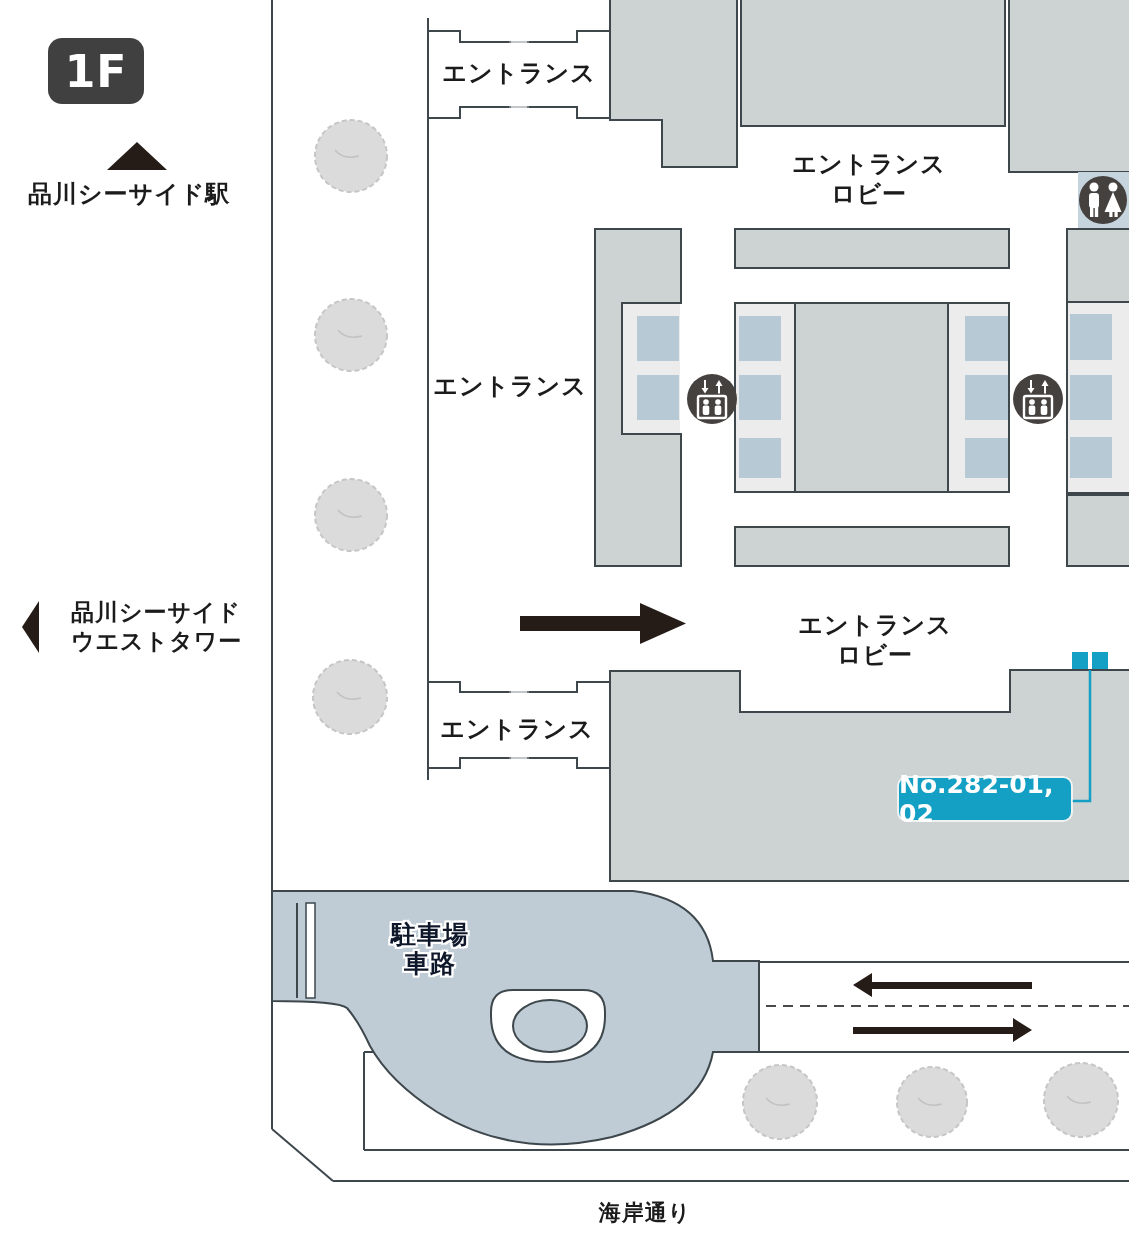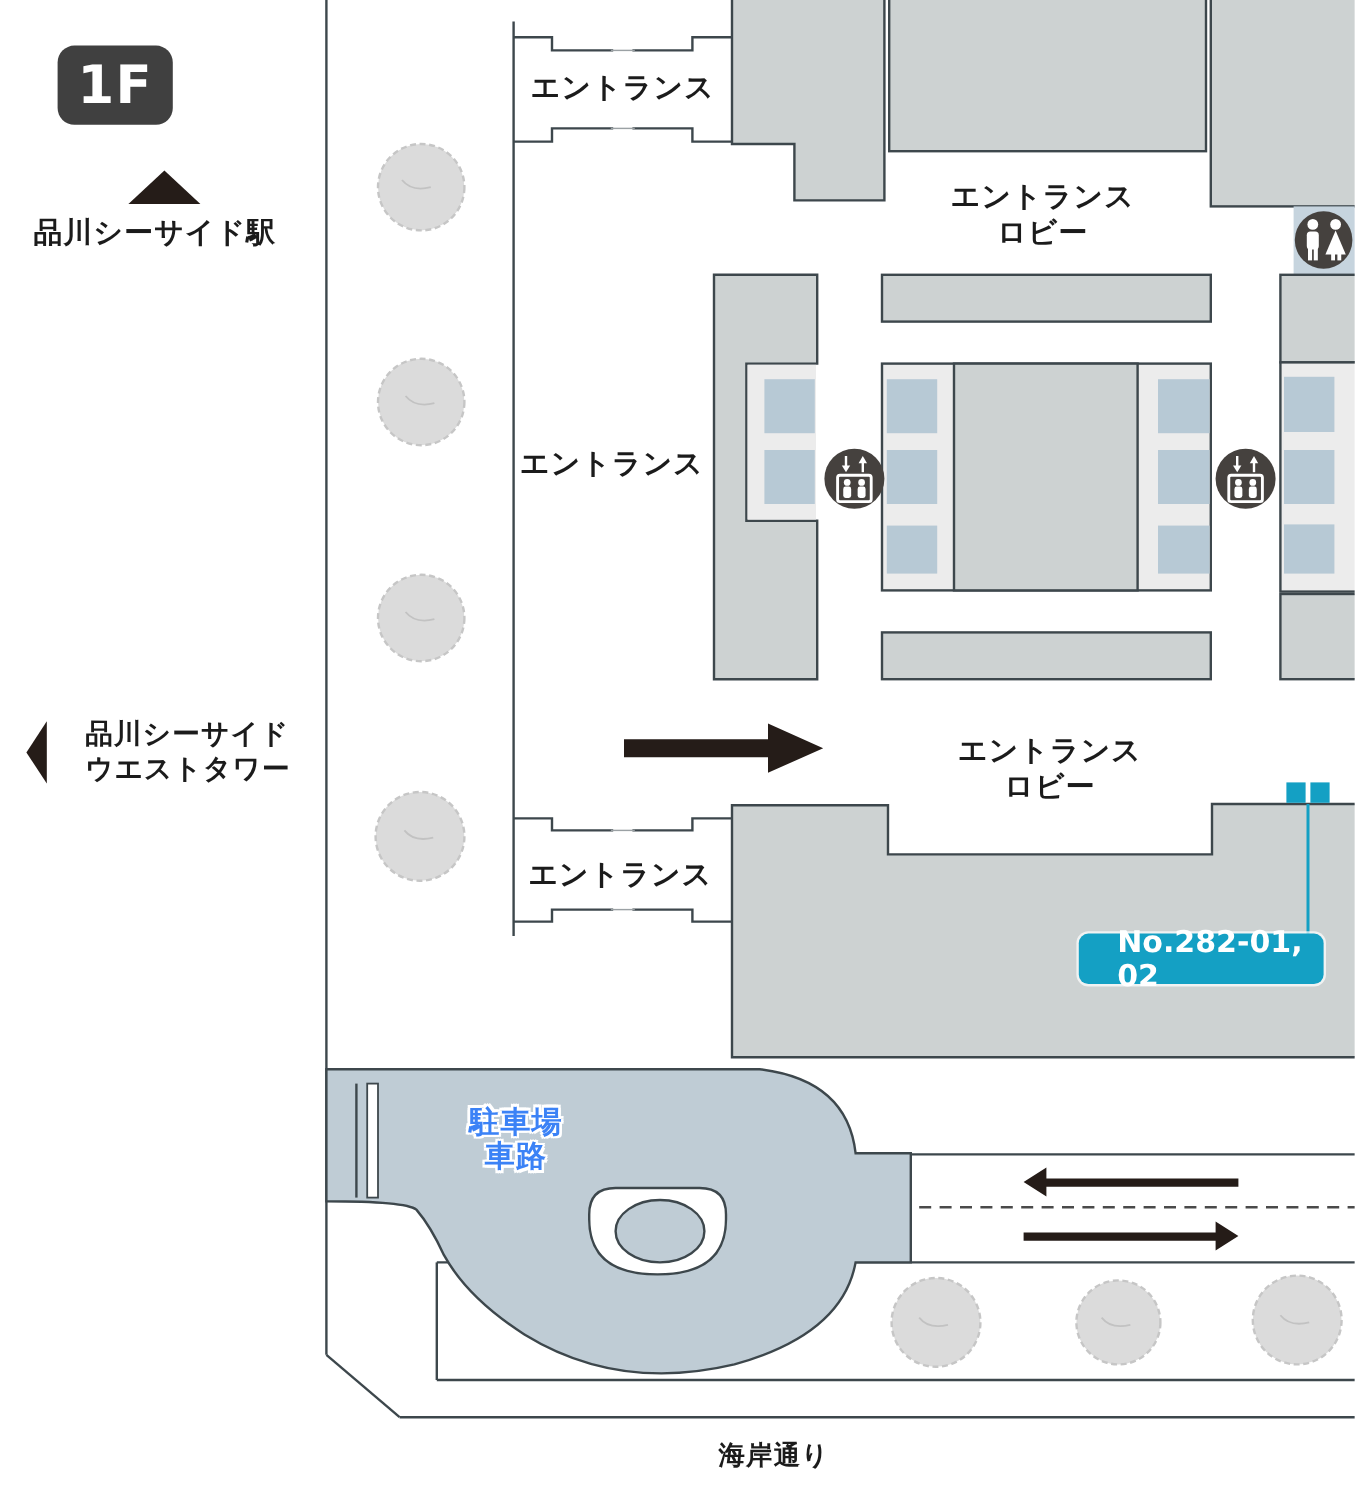--- a/index.html
+++ b/index.html
@@ -26,30 +26,29 @@
     border-right:17px solid #251c18;
   }
   .station-lbl{left:28px;top:178px;font-size:24px;}
   .tower-lbl{left:60px;top:598px;font-size:23px;line-height:29px;margin-left:11px;}
   .entrance-top-lbl{left:430px;top:57px;width:178px;font-size:24px;}
   .lobby-top-lbl{left:769px;top:149px;width:200px;font-size:24px;line-height:30px;}
   .hall-lbl{left:410px;top:372px;width:200px;font-size:24px;line-height:29px;}
   .lobby-mid-lbl{left:775px;top:610px;width:200px;font-size:24px;line-height:30px;}
   .entrance-bottom-lbl{left:428px;top:713px;width:178px;font-size:24px;}
   .parking-lbl{
-    left:330px;top:920px;width:200px;font-size:25px;line-height:29px;font-weight:bold;color:#3b82f6;
+    left:330px;top:920px;width:200px;font-size:25px;line-height:29px;font-weight:bold;color:#0f172a;
     text-shadow:-2px -2px 0 #fff,2px -2px 0 #fff,-2px 2px 0 #fff,2px 2px 0 #fff,0 2px 0 #fff,0 -2px 0 #fff,2px 0 0 #fff,-2px 0 0 #fff;
   }
   .street-lbl{left:565px;top:1198px;width:160px;font-size:22px;}
   .callout{
     position:absolute;left:899px;top:778px;width:172px;height:42px;
     background:#14a0c4;border-radius:8px;display:flex;align-items:center;justify-content:center;
     color:#ffffff;font-size:25px;font-weight:bold;letter-spacing:0px;
     box-shadow:0 0 0 2px rgba(255,255,255,0.7);
-    padding-left:32px;
   }
 </style>
 </head>
 <body>
 
 <div class="stage">
 
   <svg width="1129" height="1260" viewBox="0 0 1129 1260">
 
     <g stroke="#3d474c" stroke-width="2" fill="none">

